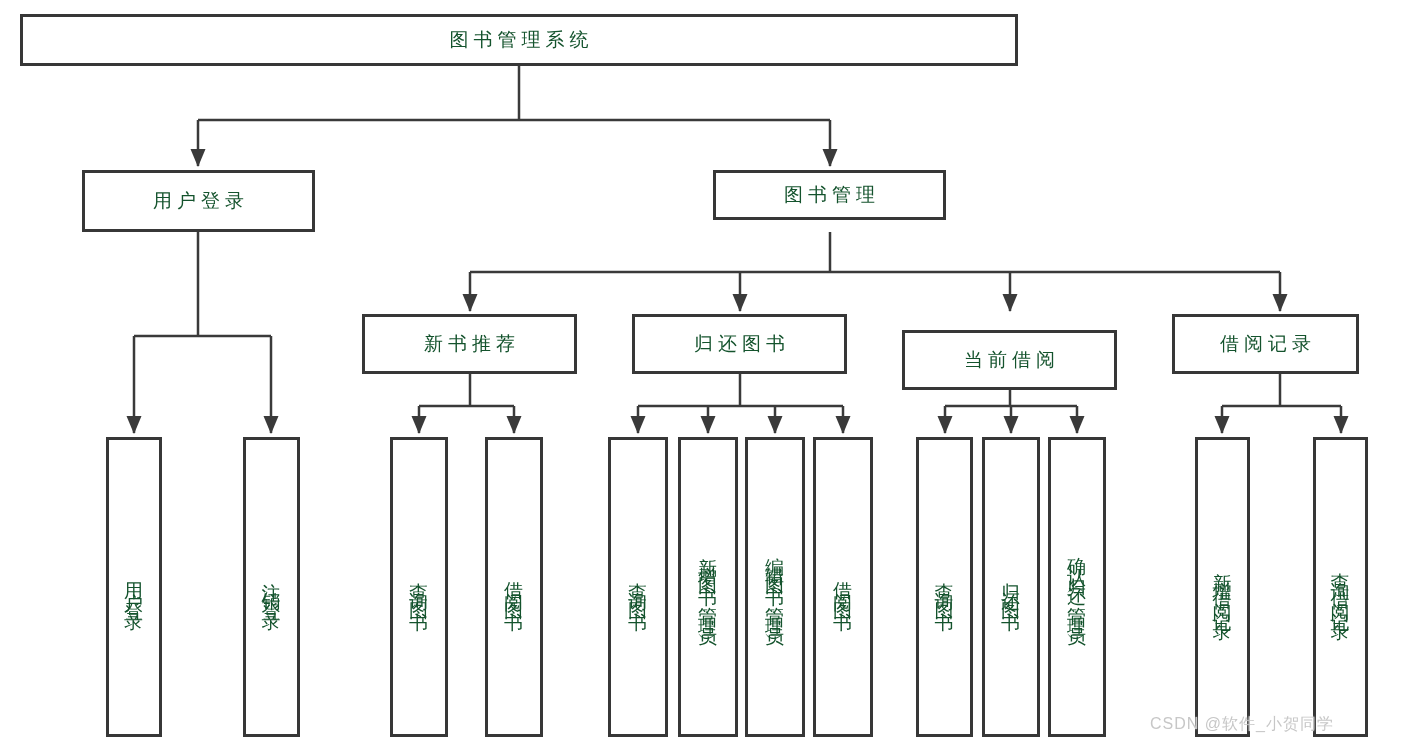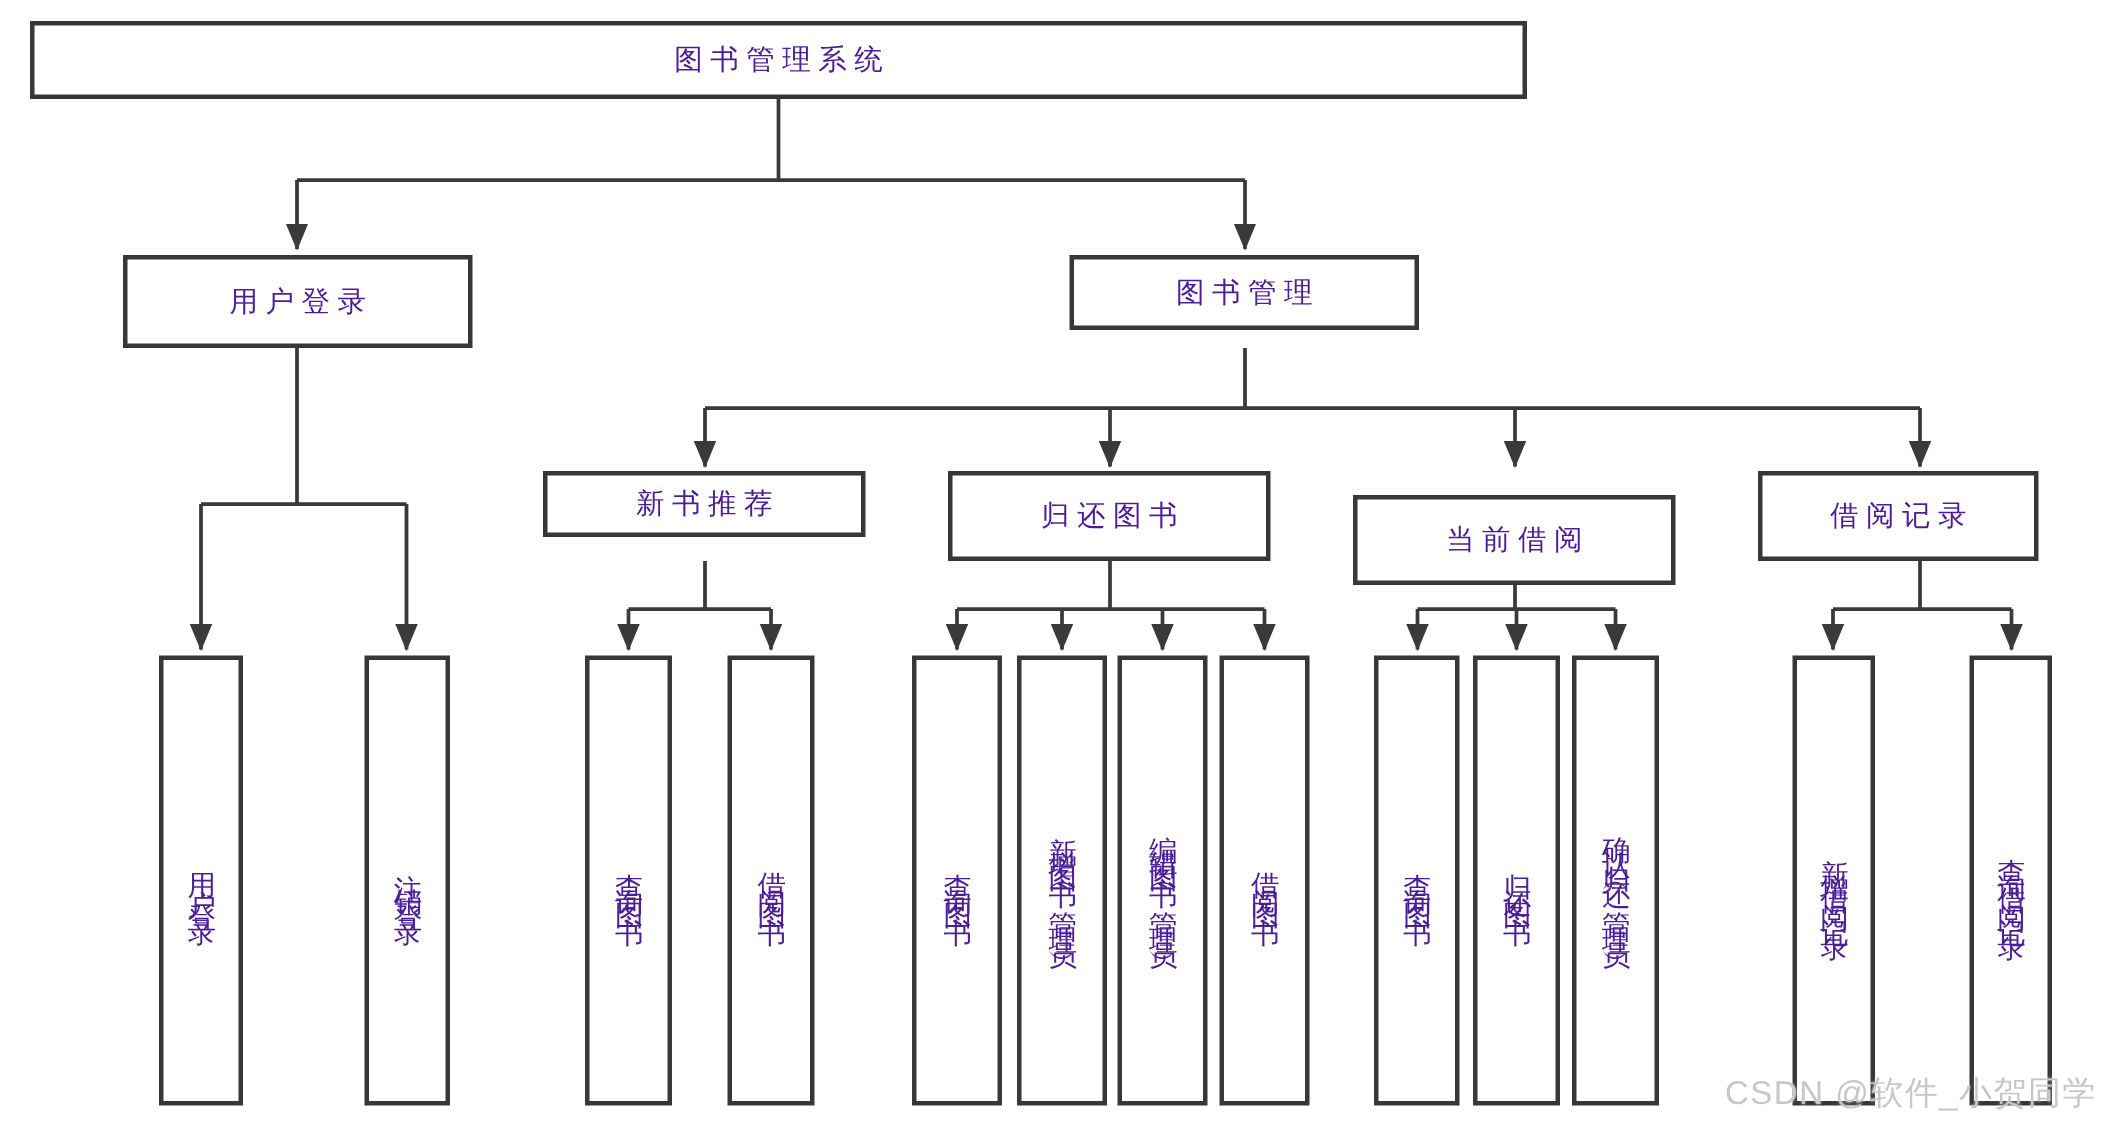--- a/index.html
+++ b/index.html
@@ -12,42 +12,42 @@
   }
   #connectors{position:absolute;left:0;top:0;z-index:1;}
   .node{
     position:absolute;
     background:#ffffff;
     border:3px solid #373737;
     box-sizing:border-box;
     display:flex;
     align-items:center;
     justify-content:center;
-    color:#4c1d95;
+    color:#14532d;
     z-index:2;
   }
   .hnode{
     font-size:19px;
     letter-spacing:5px;
     text-indent:5px;
     white-space:nowrap;
   }
   .vnode{
     writing-mode:vertical-rl;
     text-orientation:mixed;
     font-size:19px;
     letter-spacing:10px;
     line-height:1;
   }
   #watermark{
     position:absolute;
     left:1150px;
     top:714px;
     z-index:5;
-    font-size:22px;
+    font-size:16px;
     color:#c7c7c7;
     letter-spacing:1px;
     white-space:nowrap;
     text-shadow:0 0 2px rgba(255,255,255,.8);
   }
 </style>
 </head>
 <body>
 
 <div id="canvas">
@@ -93,21 +93,21 @@
       <path d="M1222,406 V433" marker-end="url(#arrow)"></path>
       <path d="M1341,406 V433" marker-end="url(#arrow)"></path>
     </g>
   </svg>
 
   <div class="node hnode" style="left:20px;top:14px;width:998px;height:52px;">图书管理系统</div>
 
   <div class="node hnode" style="left:82px;top:170px;width:233px;height:62px;">用户登录</div>
   <div class="node hnode" style="left:713px;top:170px;width:233px;height:50px;">图书管理</div>
 
-  <div class="node hnode" style="left:362px;top:314px;width:215px;height:44px;">新书推荐</div>
+  <div class="node hnode" style="left:362px;top:314px;width:215px;height:60px;">新书推荐</div>
   <div class="node hnode" style="left:632px;top:314px;width:215px;height:60px;">归还图书</div>
   <div class="node hnode" style="left:902px;top:330px;width:215px;height:60px;">当前借阅</div>
   <div class="node hnode" style="left:1172px;top:314px;width:187px;height:60px;">借阅记录</div>
 
   <div class="node vnode" style="left:106px;top:437px;width:56px;height:300px;">用户登录</div>
   <div class="node vnode" style="left:243px;top:437px;width:57px;height:300px;">注销登录</div>
 
   <div class="node vnode" style="left:390px;top:437px;width:58px;height:300px;">查询图书</div>
   <div class="node vnode" style="left:485px;top:437px;width:58px;height:300px;">借阅图书</div>
 

